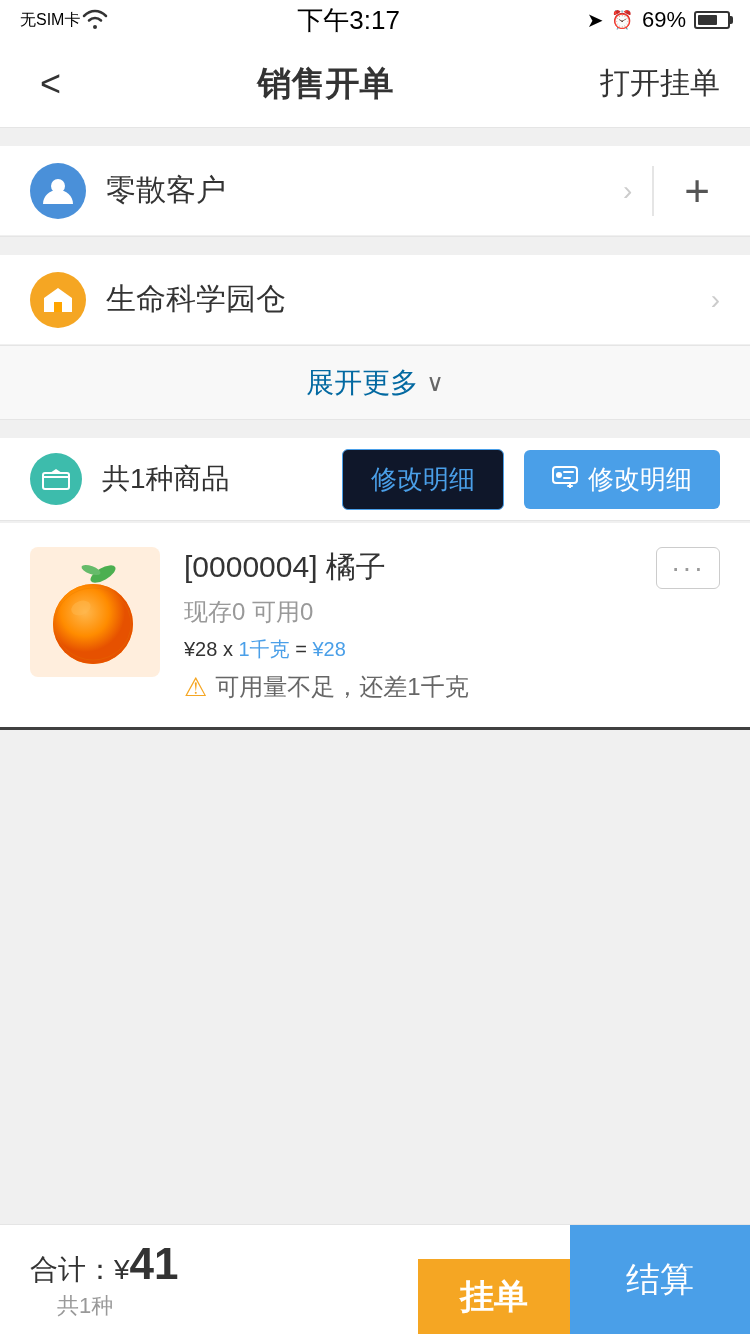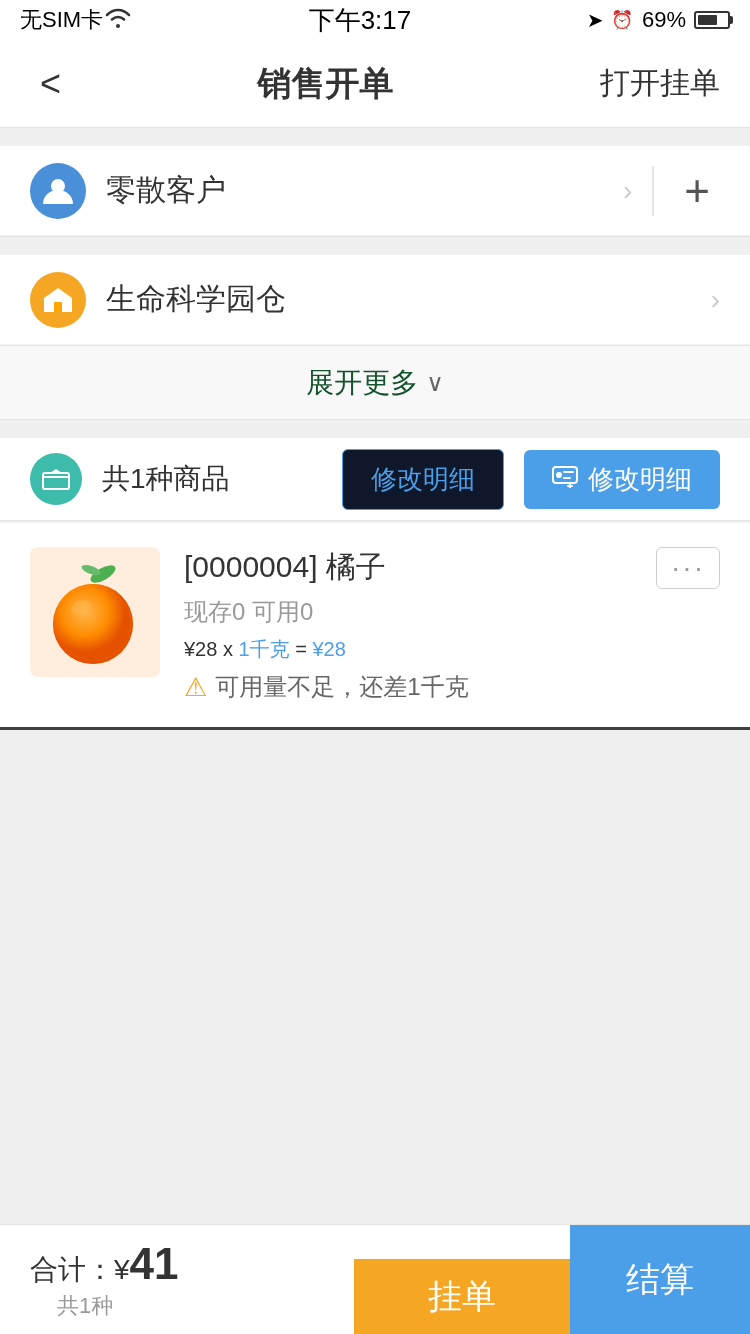--- a/index.html
+++ b/index.html
@@ -16,21 +16,21 @@
     .status-bar {
       height: 40px;
       background: #fff;
       display: flex;
       align-items: center;
       justify-content: space-between;
       padding: 0 20px;
       font-size: 24px;
       font-weight: 500;
     }
-    .status-bar-left { display: flex; align-items: center; font-size: 22px; }
+    .status-bar-left { display: flex; align-items: center; font-size: 16px; }
     .status-bar-center { font-size: 26px; font-weight: 500; }
     .status-bar-right { display: flex; align-items: center; gap: 8px; font-size: 22px; }
     .battery-bar {
       display: inline-flex; align-items: center; gap: 2px;
     }
     .battery-outline {
       width: 36px; height: 18px; border: 2px solid #333; border-radius: 3px;
       position: relative; display: flex; align-items: center; padding: 2px;
     }
     .battery-outline::after {
@@ -126,21 +126,21 @@
       background: #f8f8f8;
       height: 74px;
       display: flex;
       align-items: center;
       justify-content: center;
       cursor: pointer;
       border-bottom: 1px solid #e5e5e5;
     }
     .expand-text {
       font-size: 28px;
-      color: #14532d;
+      color: #0369a1;
     }
     .expand-arrow {
       font-size: 24px;
       color: #666;
       margin-left: 8px;
     }
 
     
     .product-header {
       background: #fff;
@@ -294,25 +294,25 @@
       font-weight: 600;
       color: #333;
     }
     .total-sub {
       font-size: 22px;
       color: #999;
       margin-top: 2px;
       margin-left: 27px;
     }
     .btn-hangsingle {
-      width: 216px;
+      width: 152px;
       background: #f5a623;
       color: #fff;
       font-size: 34px;
-      font-weight: 400;
+      font-weight: 700;
       display: flex;
       align-items: center;
       justify-content: center;
       cursor: pointer;
       border: none;
       margin-top: 34px;
     }
     .btn-checkout {
       width: 180px;
       background: #4a9fe8;

